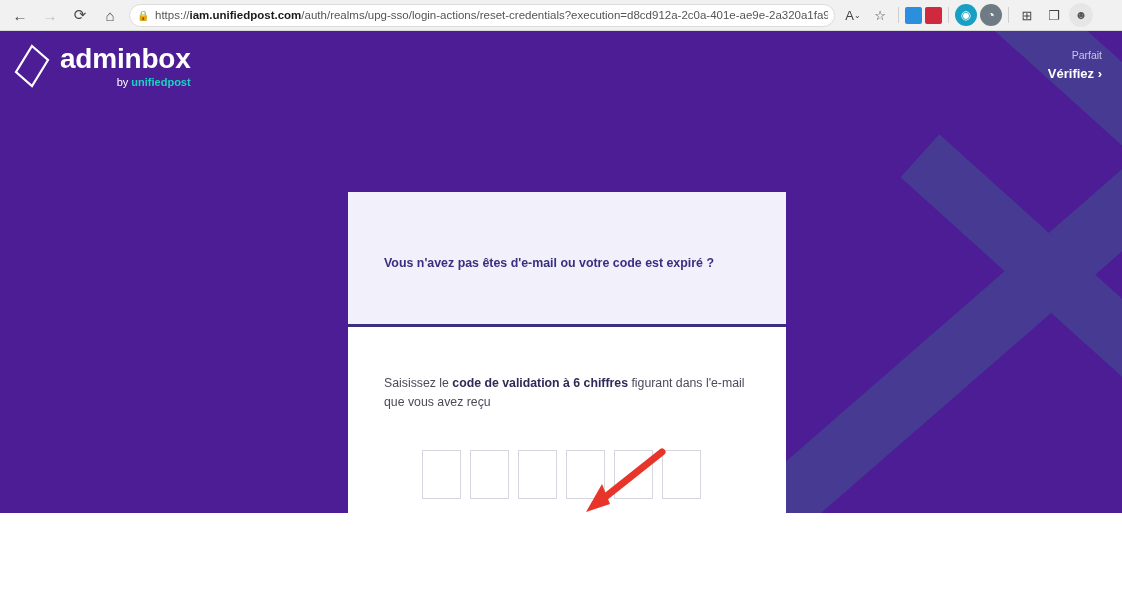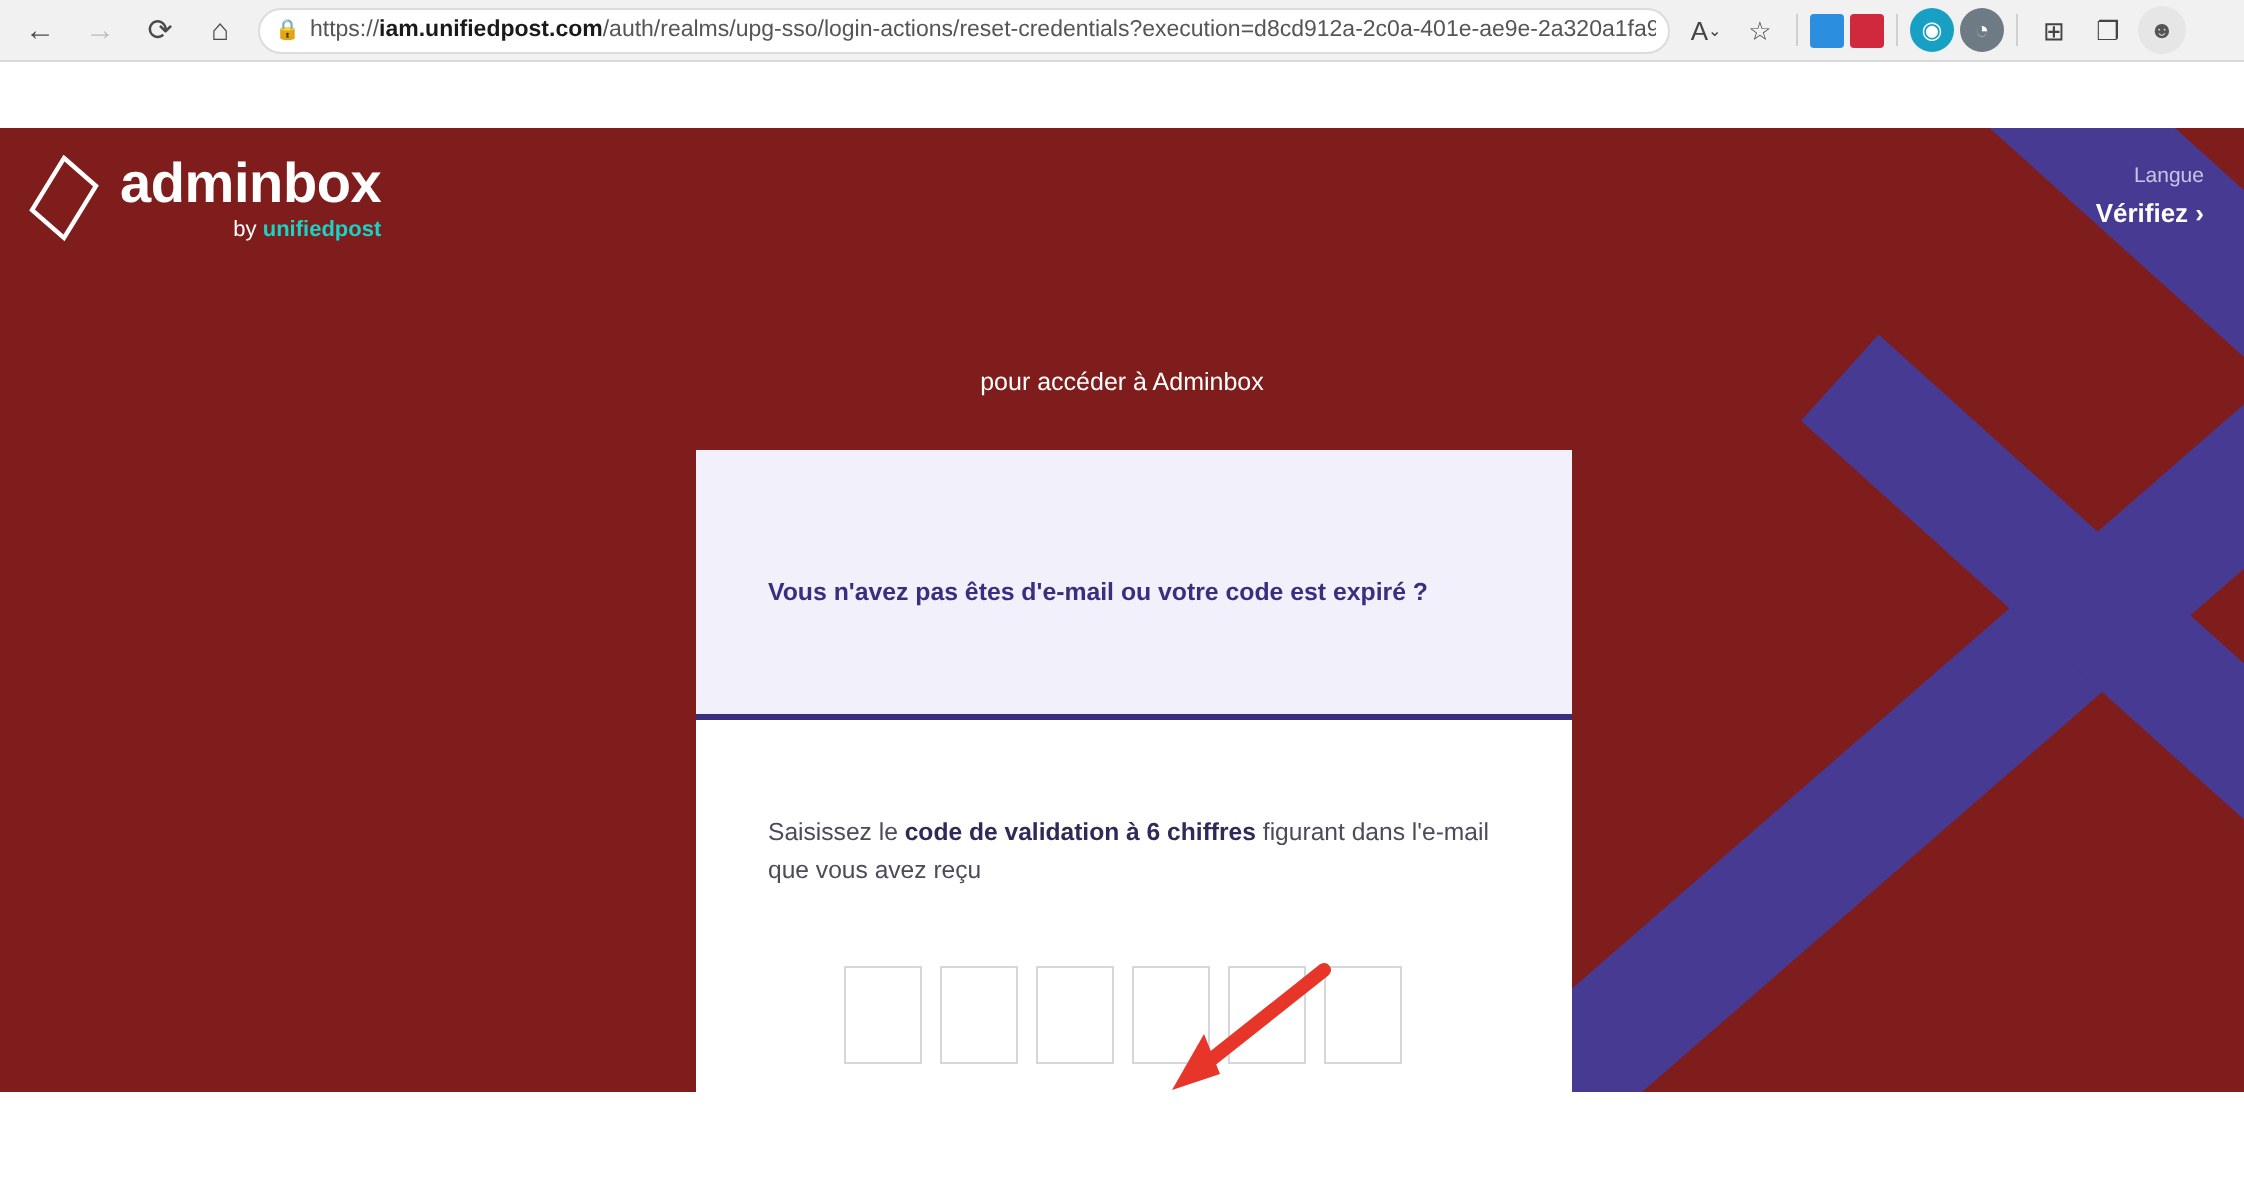--- a/index.html
+++ b/index.html
@@ -69,23 +69,22 @@
     background: #e6e6e6; color: #555;
     display: flex; align-items: center; justify-content: center;
     font-size: 12px; margin-right: 6px;
   }
   .divider-v { width: 1px; height: 16px; background: #cfcfcf; margin: 0 3px; }
 
   
   .page {
     position: absolute; top: 31px; left: 0;
     width: 1122px; height: 482px;
-    background: #7f1d1d;
+    background: #4c1d95;
     overflow: hidden;
-    margin-top: 33px;
   }
   .bg-stripe {
     position: absolute;
     background: #473a92;
     transform-origin: center;
   }
   .stripe-a {
     width: 1000px; height: 62px;
     top: 22px; left: 600px;
     transform: rotate(42deg);
@@ -222,25 +221,24 @@
         <path d="M18 2 L34 16 L18 42 L2 28 Z" fill="none" stroke="#ffffff" stroke-width="2.2"></path>
       </svg>
     </span>
     <span class="logo-text">
       <div class="logo-word">adminbox</div>
       <div class="logo-sub"><span>by </span><b>unifiedpost</b></div>
     </span>
   </div>
 
   <div class="lang-area">
-    <div class="lang-label">Langue</div>
+    <div class="lang-label">Parfait</div>
     <div class="lang-value">Vérifiez ›</div>
   </div>
 
-  <div class="subline">pour accéder à Adminbox</div>
 
   <div class="card">
 
     <div class="card-info">
       <p class="info-strong">Vous n'avez pas êtes d'e-mail ou votre code est expiré ?</p>
     </div>
 
     <div class="card-form">
       <p class="form-p"><span>Saisissez le </span><b>code de validation à 6 chiffres</b><span> figurant dans l'e-mail que vous avez reçu</span></p>
       <div class="code-row">

